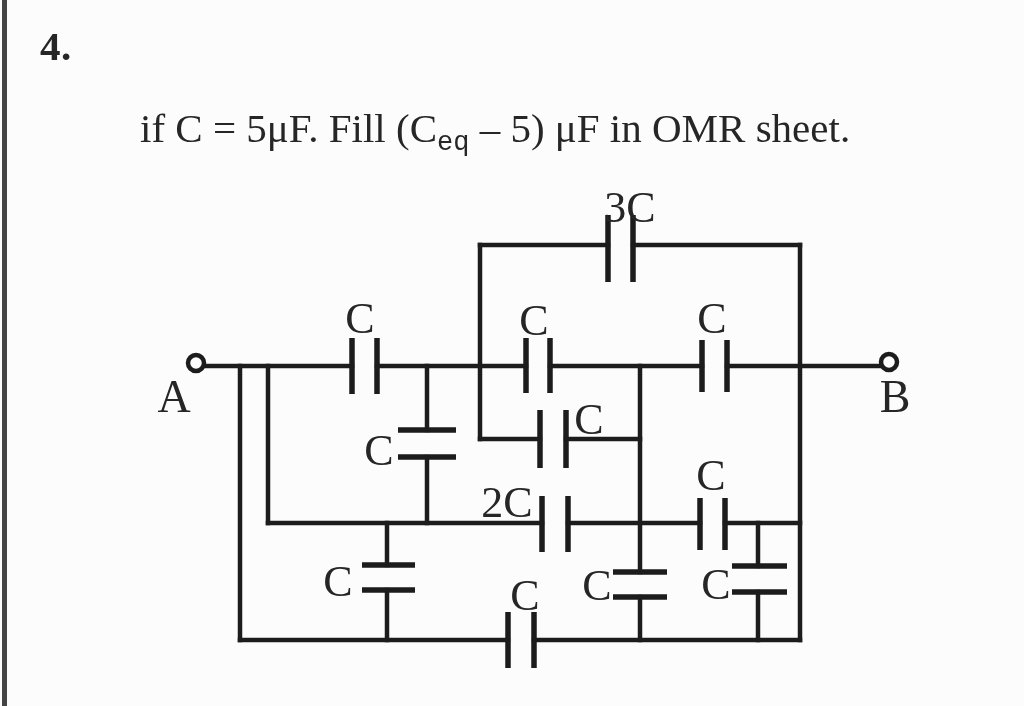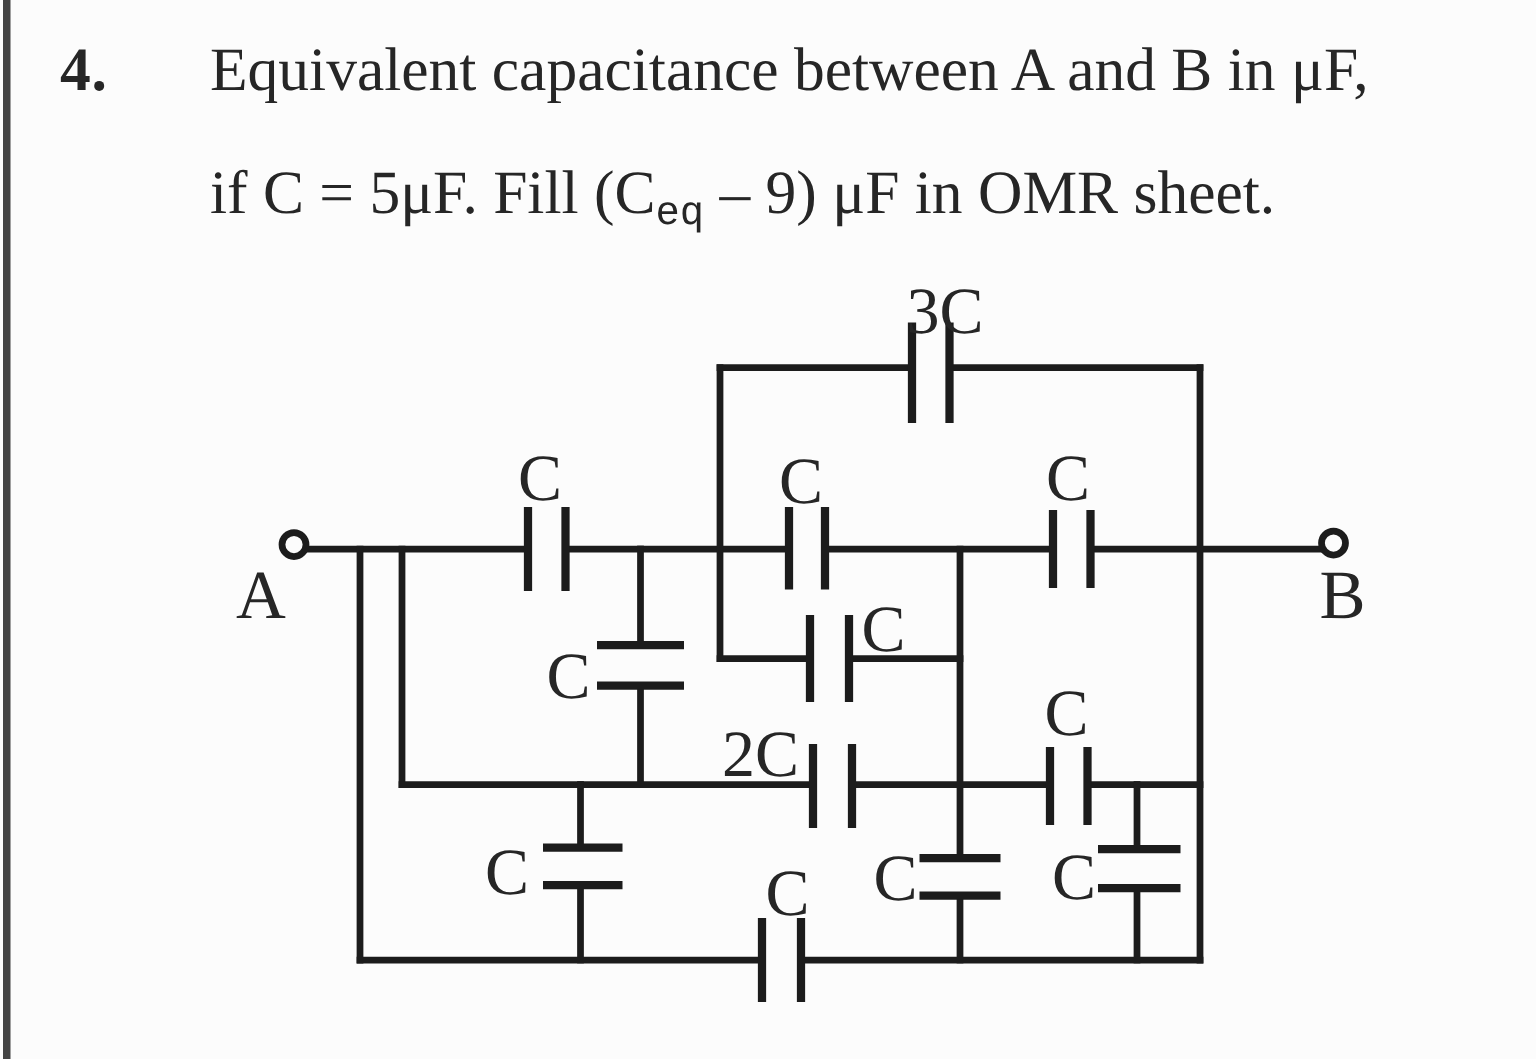--- a/index.html
+++ b/index.html
@@ -46,22 +46,21 @@
   }
 </style>
 </head>
 <body>
 
 <div class="page">
 
   <div class="scan-border-left"></div>
 
   <div class="q-number">4.</div>
-  <div class="q-line q-line1">Equivalent capacitance between A and B in μF,</div>
-  <div class="q-line q-line2"><span>if C = 5μF. Fill (C</span><sub>eq</sub><span> – 9) μF in OMR sheet.</span></div>
+  <div class="q-line q-line2"><span>if C = 5μF. Fill (C</span><sub>eq</sub><span> – 5) μF in OMR sheet.</span></div>
 
   <svg class="circuit" width="1024" height="706" viewBox="0 0 1024 706">
 
     <g>
 
       <line class="wire" x1="204" y1="366" x2="352" y2="366"></line>
       <line class="wire" x1="377" y1="366" x2="526" y2="366"></line>
       <line class="wire" x1="550" y1="366" x2="702" y2="366"></line>
       <line class="wire" x1="727" y1="366" x2="881" y2="366"></line>
 

